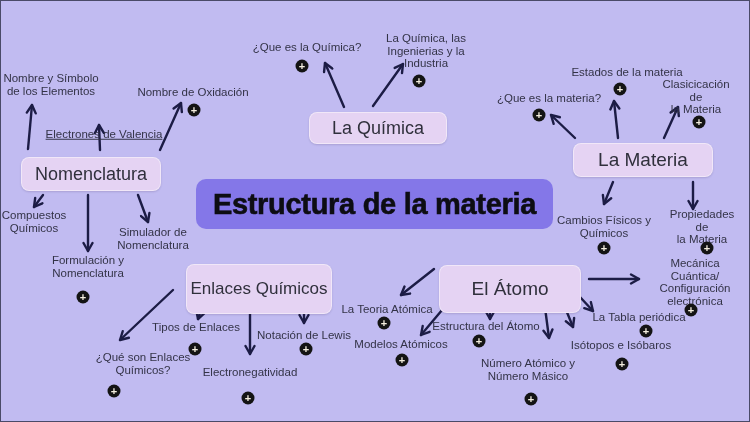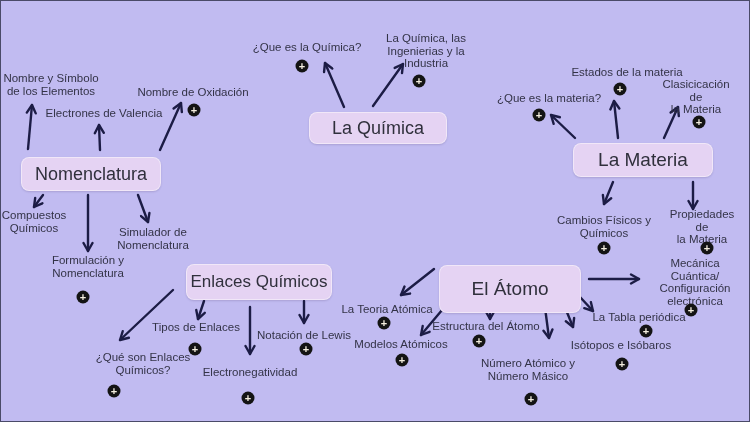--- a/index.html
+++ b/index.html
@@ -118,32 +118,33 @@
       <line x1="303" y1="300" x2="303" y2="322" class="arrow-line" marker-end="url(#arrowhead-marker)"></line>
       <line x1="433" y1="268" x2="400" y2="294" class="arrow-line" marker-end="url(#arrowhead-marker)"></line>
       <line x1="489" y1="300" x2="489" y2="318" class="arrow-line" marker-end="url(#arrowhead-marker)"></line>
       <line x1="452" y1="296" x2="420" y2="334" class="arrow-line" marker-end="url(#arrowhead-marker)"></line>
       <line x1="543" y1="299" x2="548" y2="337" class="arrow-line" marker-end="url(#arrowhead-marker)"></line>
       <line x1="561" y1="299" x2="572" y2="326" class="arrow-line" marker-end="url(#arrowhead-marker)"></line>
       <line x1="579" y1="296" x2="592" y2="310" class="arrow-line" marker-end="url(#arrowhead-marker)"></line>
       <line x1="588" y1="278" x2="638" y2="278" class="arrow-line" marker-end="url(#arrowhead-marker)"></line>
     </svg>
 
+  <div class="central-topic">Estructura de la materia</div>
 
   <div id="nodes-layer">
       <div class="node" style="left: 20px; top: 156px; width: 140px; height: 34px; font-size: 18px;">Nomenclatura</div>
       <div class="node" style="left: 308px; top: 111px; width: 138px; height: 32px; font-size: 18px;">La Química</div>
       <div class="node" style="left: 572px; top: 142px; width: 140px; height: 34px; font-size: 19px;">La Materia</div>
-      <div class="node" style="left: 185px; top: 263px; width: 146px; height: 36px; font-size: 17px;">Enlaces Químicos</div>
+      <div class="node" style="left: 185px; top: 263px; width: 146px; height: 50px; font-size: 17px;">Enlaces Químicos</div>
       <div class="node" style="left: 438px; top: 264px; width: 142px; height: 48px; font-size: 19px;">El Átomo</div>
     </div>
   <div id="topics-layer">
       <div class="topic" style="left: 50px; top: 83px;">Nombre y Símbolo
 de los Elementos</div>
-      <div class="topic" style="left: 103px; top: 112px;">Electrones de Valencia</div>
+      <div class="topic" style="left: 103px; top: 133px; text-decoration: underline;">Electrones de Valencia</div>
       <div class="topic" style="left: 192px; top: 91px;">Nombre de Oxidación</div>
       <div class="plus-btn" style="left: 193px; top: 109px;">+</div>
       <div class="topic" style="left: 33px; top: 220px;">Compuestos
 Químicos</div>
       <div class="topic" style="left: 87px; top: 265px;">Formulación y
 Nomenclatura</div>
       <div class="plus-btn" style="left: 82px; top: 296px;">+</div>
       <div class="topic" style="left: 152px; top: 237px;">Simulador de
 Nomenclatura</div>
       <div class="topic" style="left: 306px; top: 46px;">¿Que es la Química?</div>

